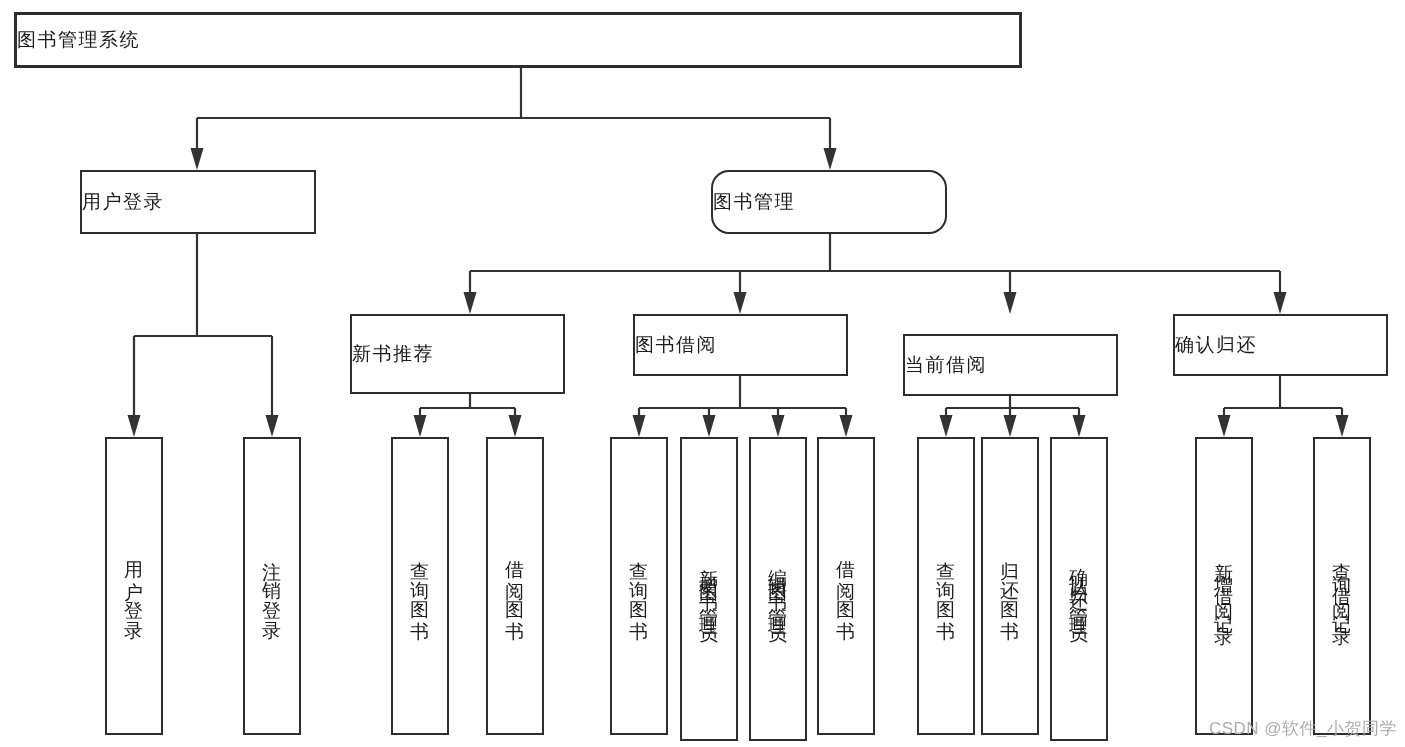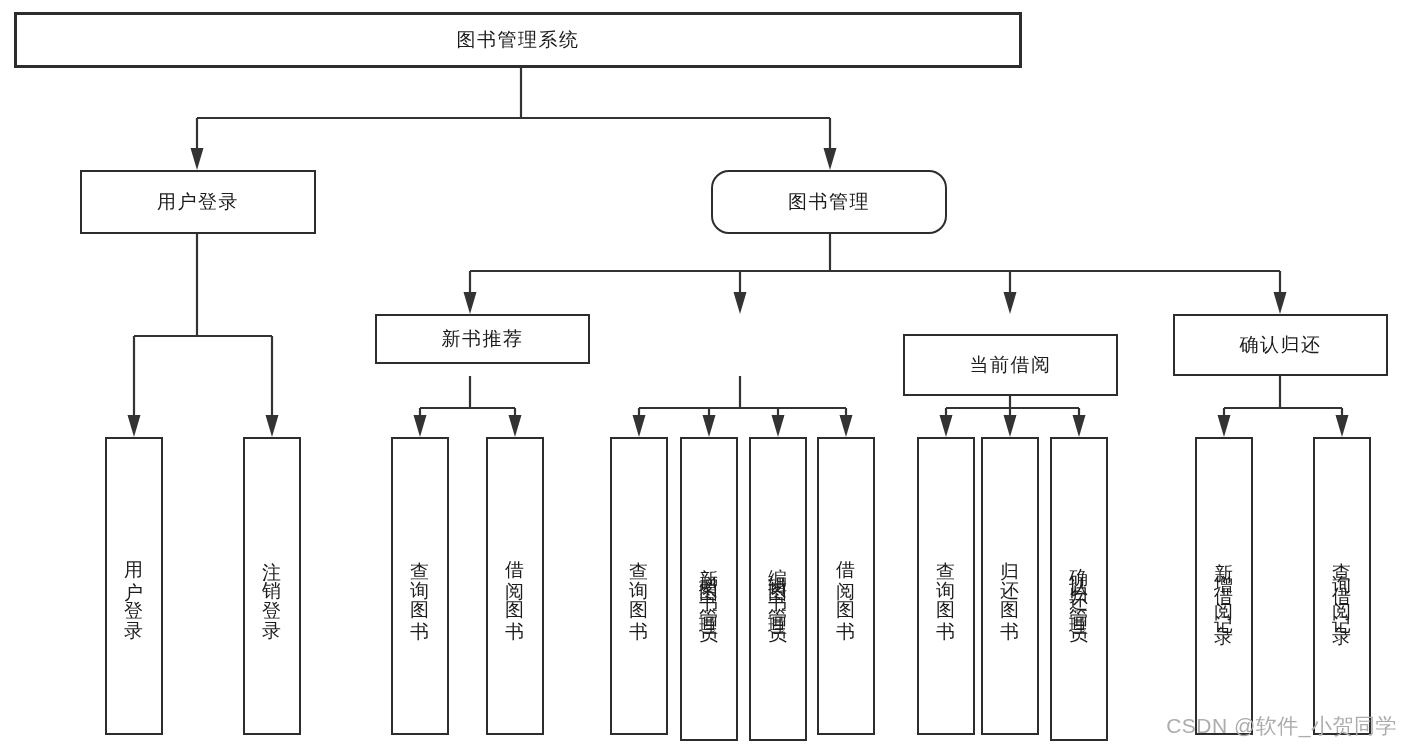--- a/index.html
+++ b/index.html
@@ -9,21 +9,21 @@
     background:#ffffff;
     font-family:"Liberation Sans","DejaVu Sans",sans-serif;
     overflow:hidden;
   }
   #wires{position:absolute;left:0;top:0;z-index:0;}
   .hbox{
     position:absolute;
     box-sizing:border-box;
     background:#ffffff;
     border:2.5px solid #2d2d2d;
-    display:flex;align-items:center;justify-content:center;
+    display:flex;align-items:center;
     z-index:1;
   }
   .hbox .h-label{
     font-size:19px;color:#1c1c1c;letter-spacing:1.5px;white-space:nowrap;
   }
   .root{border-width:3px;}
   .vbox{
     position:absolute;
     box-sizing:border-box;
     background:#ffffff;
@@ -38,21 +38,21 @@
     text-orientation:mixed;
     font-size:19px;color:#1c1c1c;
     line-height:1;
     white-space:nowrap;
   }
   .sp-wide{letter-spacing:20px;}
   .sp-mid{letter-spacing:13px;}
   .sp-tight{letter-spacing:8px;}
   #watermark{
     position:absolute;right:8px;bottom:7px;
-    font-size:21px;color:#acacac;
+    font-size:17px;color:#acacac;
     letter-spacing:0.5px;
     z-index:2;white-space:nowrap;
   }
 </style>
 </head>
 <body>
 
 <div id="canvas">
 
   <svg id="wires" width="1405" height="747" viewBox="0 0 1405 747">
@@ -92,22 +92,25 @@
     <span class="h-label">图书管理系统</span>
   </div>
 
   <div class="hbox" style="left:80px;top:170px;width:236px;height:64px;">
     <span class="h-label">用户登录</span>
   </div>
   <div class="hbox" style="left:711px;top:170px;width:236px;height:64px;border-radius:18px;">
     <span class="h-label">图书管理</span>
   </div>
 
-  <div class="hbox" style="left:375px;top:314px;width:215px;height:50px;font-family:Liberation Mono, monospace;">
+  <div class="hbox" style="left:350px;top:314px;width:215px;height:80px;font-family:Liberation Mono, monospace;">
     <span class="h-label">新书推荐</span>
+  </div>
+  <div class="hbox" style="left:633px;top:314px;width:215px;height:62px;">
+    <span class="h-label">图书借阅</span>
   </div>
   <div class="hbox" style="left:903px;top:314px;width:215px;height:62px;margin-top:20px;">
     <span class="h-label">当前借阅</span>
   </div>
   <div class="hbox" style="left:1173px;top:314px;width:215px;height:62px;">
     <span class="h-label">确认归还</span>
   </div>
 
   <div class="vbox" style="left:105px;">
     <span class="v-label sp-wide">用户登录</span>

